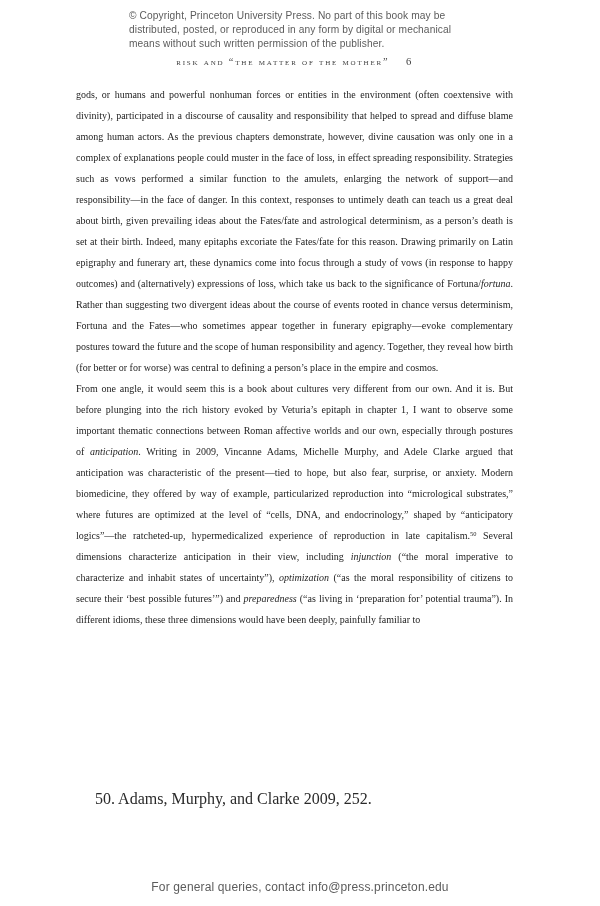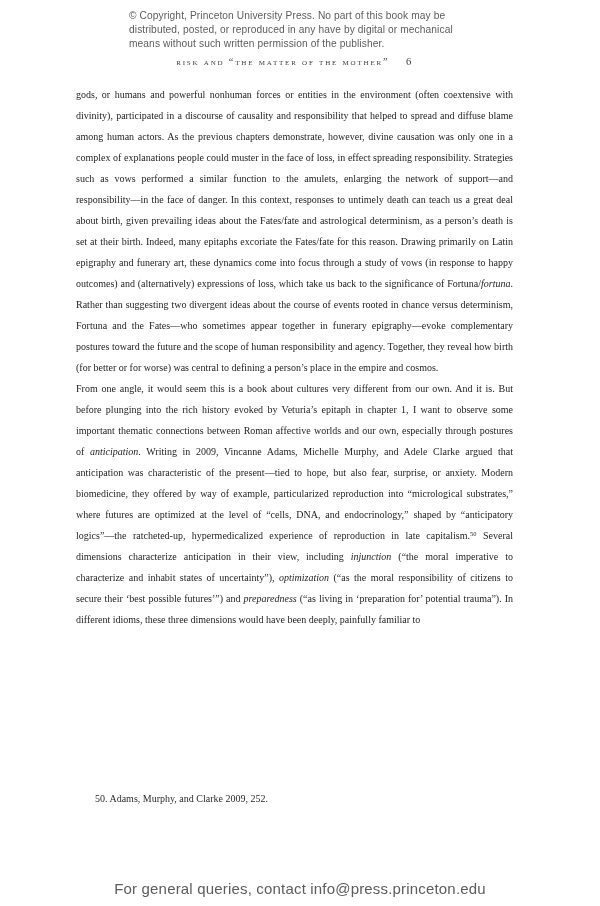--- a/index.html
+++ b/index.html
@@ -99,47 +99,47 @@
     line-height: 0;
     letter-spacing: 0.02em;
   }
 
   
   .footnote {
     position: absolute;
     left: 95px;
     top: 791px;
     width: 418px;
-    font-size: 10px;
+    font-size: 16px;
     line-height: 15px;
     color: #2a2a2a;
     text-align: left;
   }
 
   
   .queries {
     position: absolute;
     left: 0;
     top: 880px;
     width: 600px;
     text-align: center;
     font-family: "Liberation Sans", sans-serif;
-    font-size: 15px;
+    font-size: 12px;
     color: #5c5c5c;
     letter-spacing: 0.012em;
   }
 </style>
 </head>
 <body>
 
 <div class="page">
 
   <div class="copyright">
     <span>© Copyright, Princeton University Press. No part of this book may be</span>
-    <span>distributed, posted, or reproduced in any have by digital or mechanical</span>
+    <span>distributed, posted, or reproduced in any form by digital or mechanical</span>
     <span>means without such written permission of the publisher.</span>
   </div>
 
   <div class="runhead">
     <span class="rh-title">RISK AND “THE MATTER OF THE MOTHER”</span><span class="rh-folio">6</span>
   </div>
 
   <div class="textblock">
 
     <p class="body"><span>gods, or humans and powerful nonhuman forces or entities in the environment (often coextensive with divinity), participated in a discourse of causality and responsibility that helped to spread and diffuse blame among human actors. As the previous chapters demonstrate, however, divine causation was only one in a complex of explanations people could muster in the face of loss, in effect spreading responsibility. Strategies such as vows performed a similar function to the amulets, enlarging the network of support—and responsibility—in the face of danger. In this context, responses to untimely death can teach us a great deal about birth, given prevailing ideas about the Fates/fate and astrological determinism, as a person’s death is set at their birth. Indeed, many epitaphs excoriate the Fates/fate for this reason. Drawing primarily on Latin epigraphy and funerary art, these dynamics come into focus through a study of vows (in response to happy outcomes) and (alternatively) expressions of loss, which take us back to the significance of Fortuna/</span><i>fortuna</i><span>. Rather than suggesting two divergent ideas about the course of events rooted in chance versus determinism, Fortuna and the Fates—who sometimes appear together in funerary epigraphy—evoke complementary postures toward the future and the scope of human responsibility and agency. Together, they reveal how birth (for better or for worse) was central to defining a person’s place in the empire and cosmos.</span></p>

